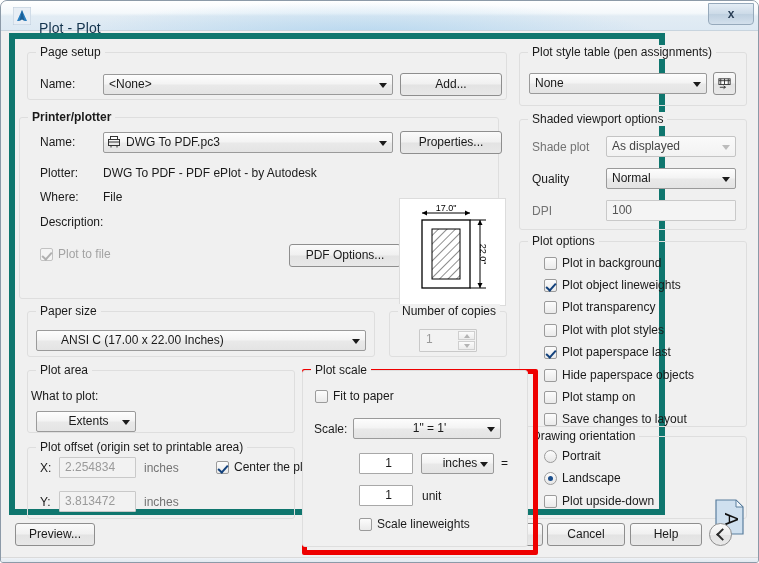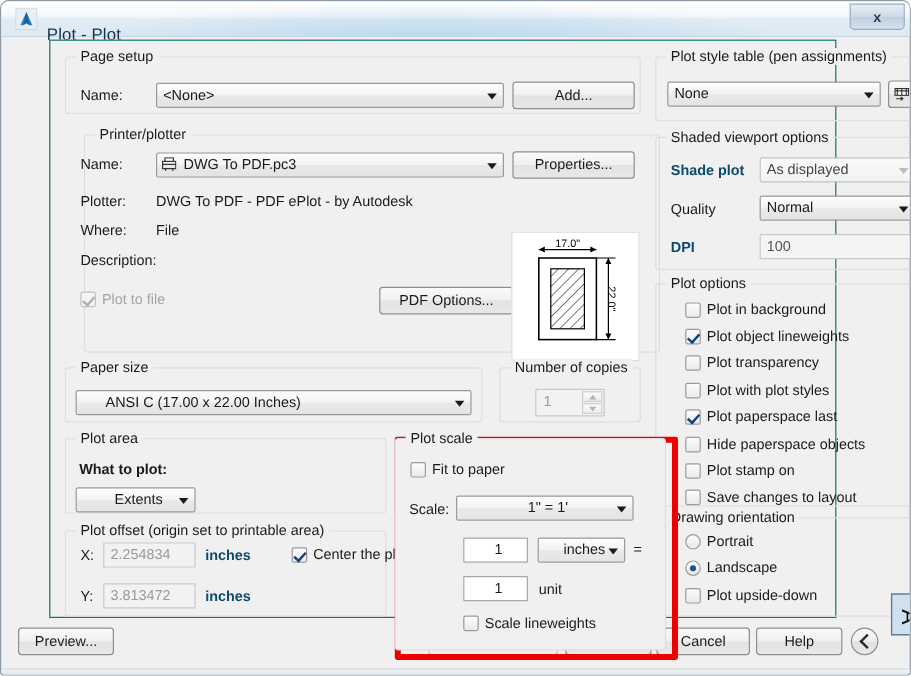--- a/index.html
+++ b/index.html
@@ -46,42 +46,41 @@
     border: 1px solid #96a9bb;
     border-radius: 0 0 4px 4px;
     text-align: center; line-height: 20px;
     font-size: 12px; font-weight: bold; color: #2a3f56;
   }
   
   #client {
     position: absolute; left: 8px; top: 32px;
     width: 656px; height: 482px;
     background: #f0f0f0;
-    border: 1px solid #0f766e;
-    margin-left: 32px;
+    border: 6px solid #0f766e;
   }
   .group {
     position: absolute;
     border: 1px solid #dedede;
     border-radius: 3px;
     background: transparent;
   }
   .group > .legend {
     position: absolute; top: -8px; left: 8px;
     background: #f0f0f0;
     padding: 0 4px;
     font-size: 12px; color: #1a1a1a;
     white-space: nowrap;
   }
   .lbl {
     position: absolute;
     font-size: 12px; color: #1a1a1a;
     white-space: nowrap;
   }
-  .lbl.dim { color: #0c4a6e; font-weight: bold; }
+  .lbl.dim { color: #737373; }
   
   .combo {
     position: absolute;
     height: 21px;
     background: linear-gradient(to bottom, #fdfdfd 0%, #f3f3f3 48%, #e9e9e9 52%, #e4e4e4 100%);
     border: 1px solid #9a9a9a;
     border-radius: 2px;
     font-size: 12px; color: #1a1a1a;
     padding-left: 5px;
     line-height: 19px;
@@ -235,21 +234,21 @@
     <div class="group" style="left:12px; top:13px; width:480px; height:48px;">
       <span class="legend">Page setup</span>
     </div>
     <div class="lbl" style="left:25px; top:38px;">Name:</div>
     <div class="combo" style="left:88px; top:35px; width:290px;">
       <span>&lt;None&gt;</span>
       <span class="arrow"></span>
     </div>
     <div class="btn" style="left:385px; top:34px; width:102px;">Add...</div>
 
-    <div class="group" style="left:28px; top:78px; width:480px; height:182px;">
+    <div class="group" style="left:4px; top:78px; width:480px; height:182px;font-weight:bold;">
       <span class="legend">Printer/plotter</span>
     </div>
     <div class="lbl" style="left:25px; top:96px;">Name:</div>
     <div class="combo" style="left:88px; top:93px; width:290px; padding-left:22px;">
       <svg class="ico" viewBox="0 0 12 12" width="12" height="12">
         <rect x="0.5" y="3.5" width="11" height="6" fill="none" stroke="#333"></rect>
         <rect x="2.5" y="0.5" width="7" height="3" fill="#fff" stroke="#333"></rect>
         <line x1="0" y1="6" x2="12" y2="6" stroke="#333"></line>
         <line x1="3" y1="9.5" x2="3" y2="11.5" stroke="#333"></line>
         <line x1="9" y1="9.5" x2="9" y2="11.5" stroke="#333"></line>
@@ -313,21 +312,21 @@
     </div>
     <div class="spin" style="left:404px; top:290px;">
       <span class="val">1</span>
       <span class="up"></span>
       <span class="dn"></span>
     </div>
 
     <div class="group" style="left:12px; top:331px; width:268px; height:63px;">
       <span class="legend">Plot area</span>
     </div>
-    <div class="lbl" style="left:24px; top:350px;font-weight:bold;">What to plot:</div>
+    <div class="lbl" style="left:16px; top:350px;">What to plot:</div>
     <div class="combo" style="left:21px; top:372px; width:100px;text-align:center;">
       <span>Extents</span>
       <span class="arrow"></span>
     </div>
 
     <div class="group" style="left:12px; top:408px; width:268px; height:72px;">
       <span class="legend">Plot offset (origin set to printable area)</span>
     </div>
     <div class="lbl" style="left:25px; top:422px;">X:</div>
     <div class="field disabled" style="left:44px; top:418px; width:77px;">

